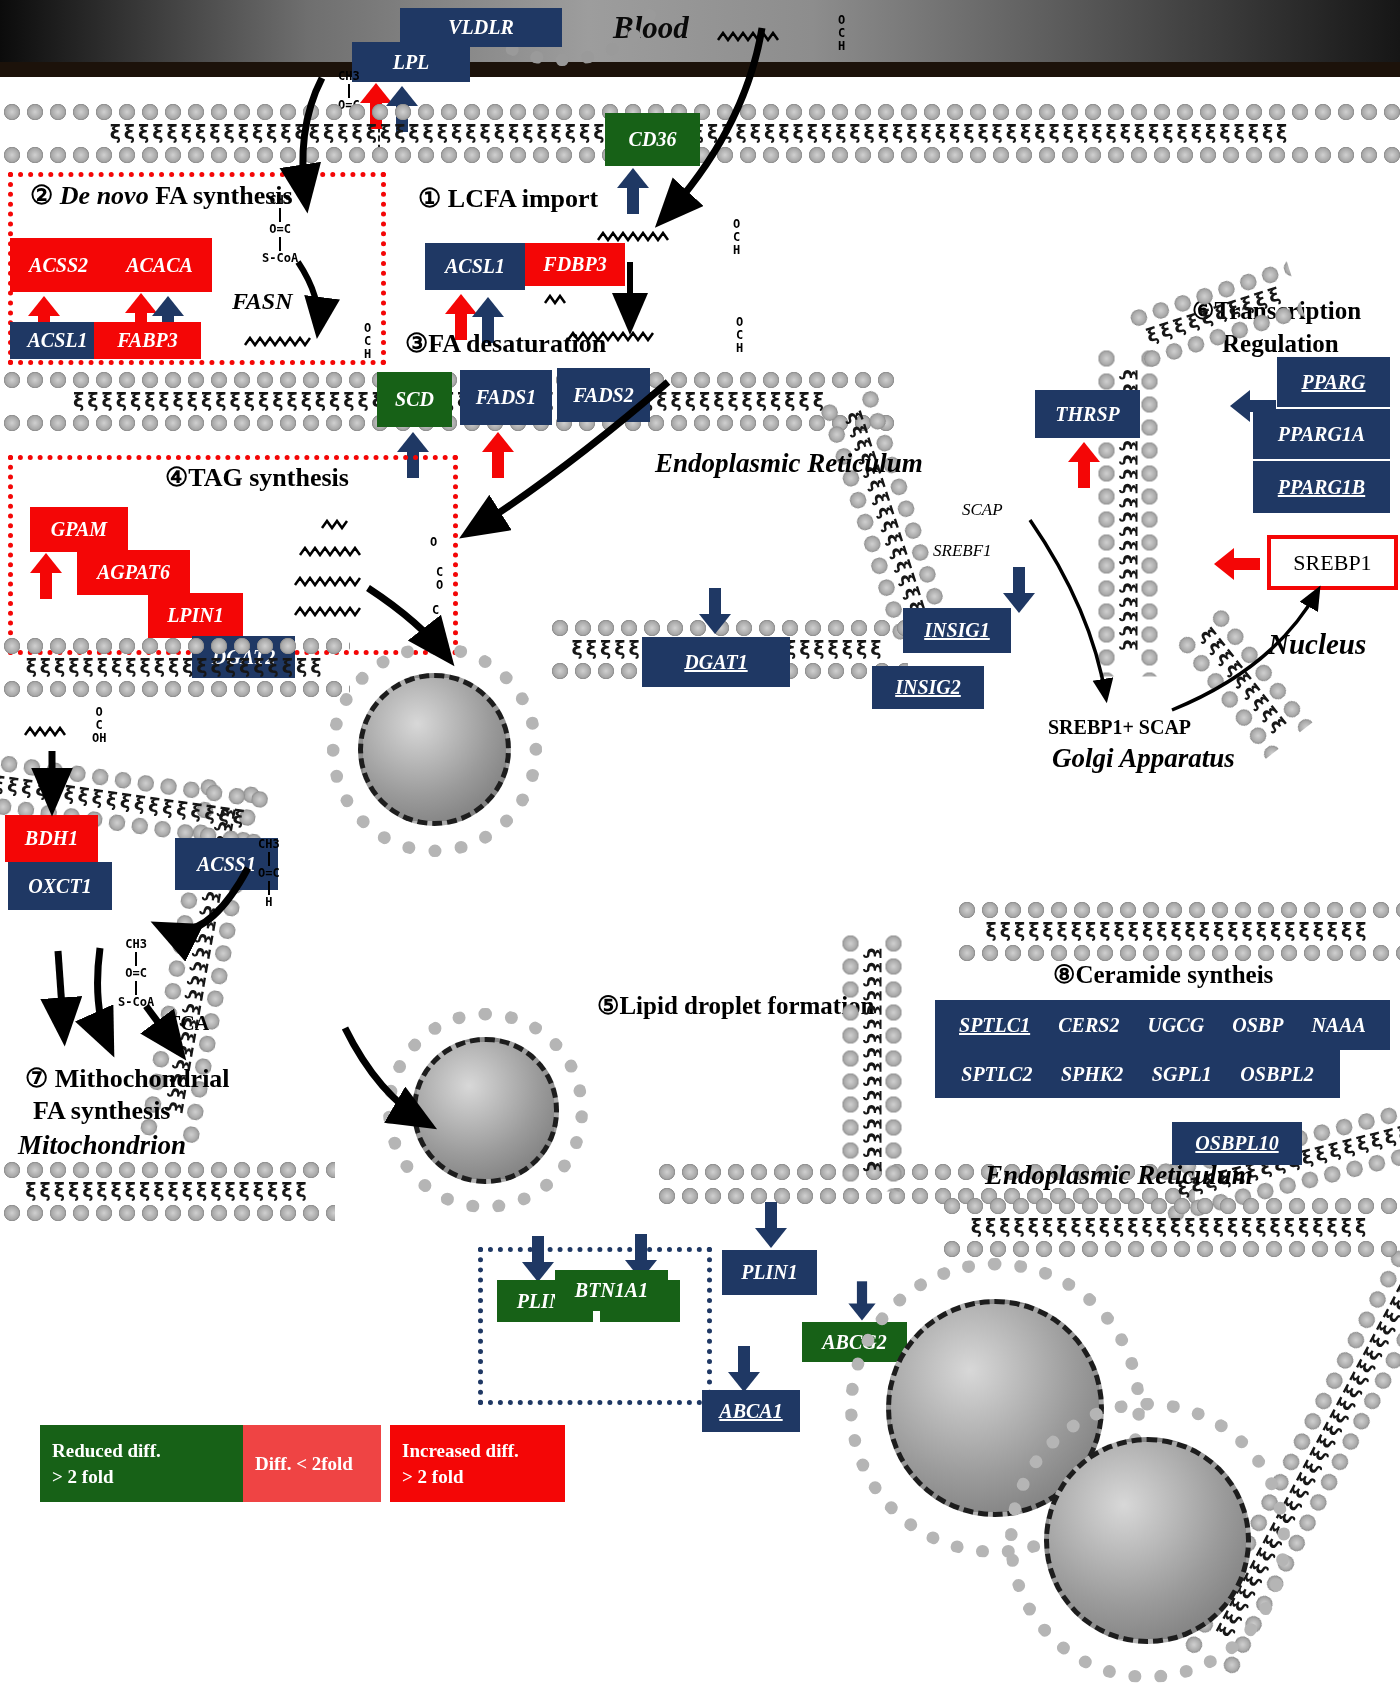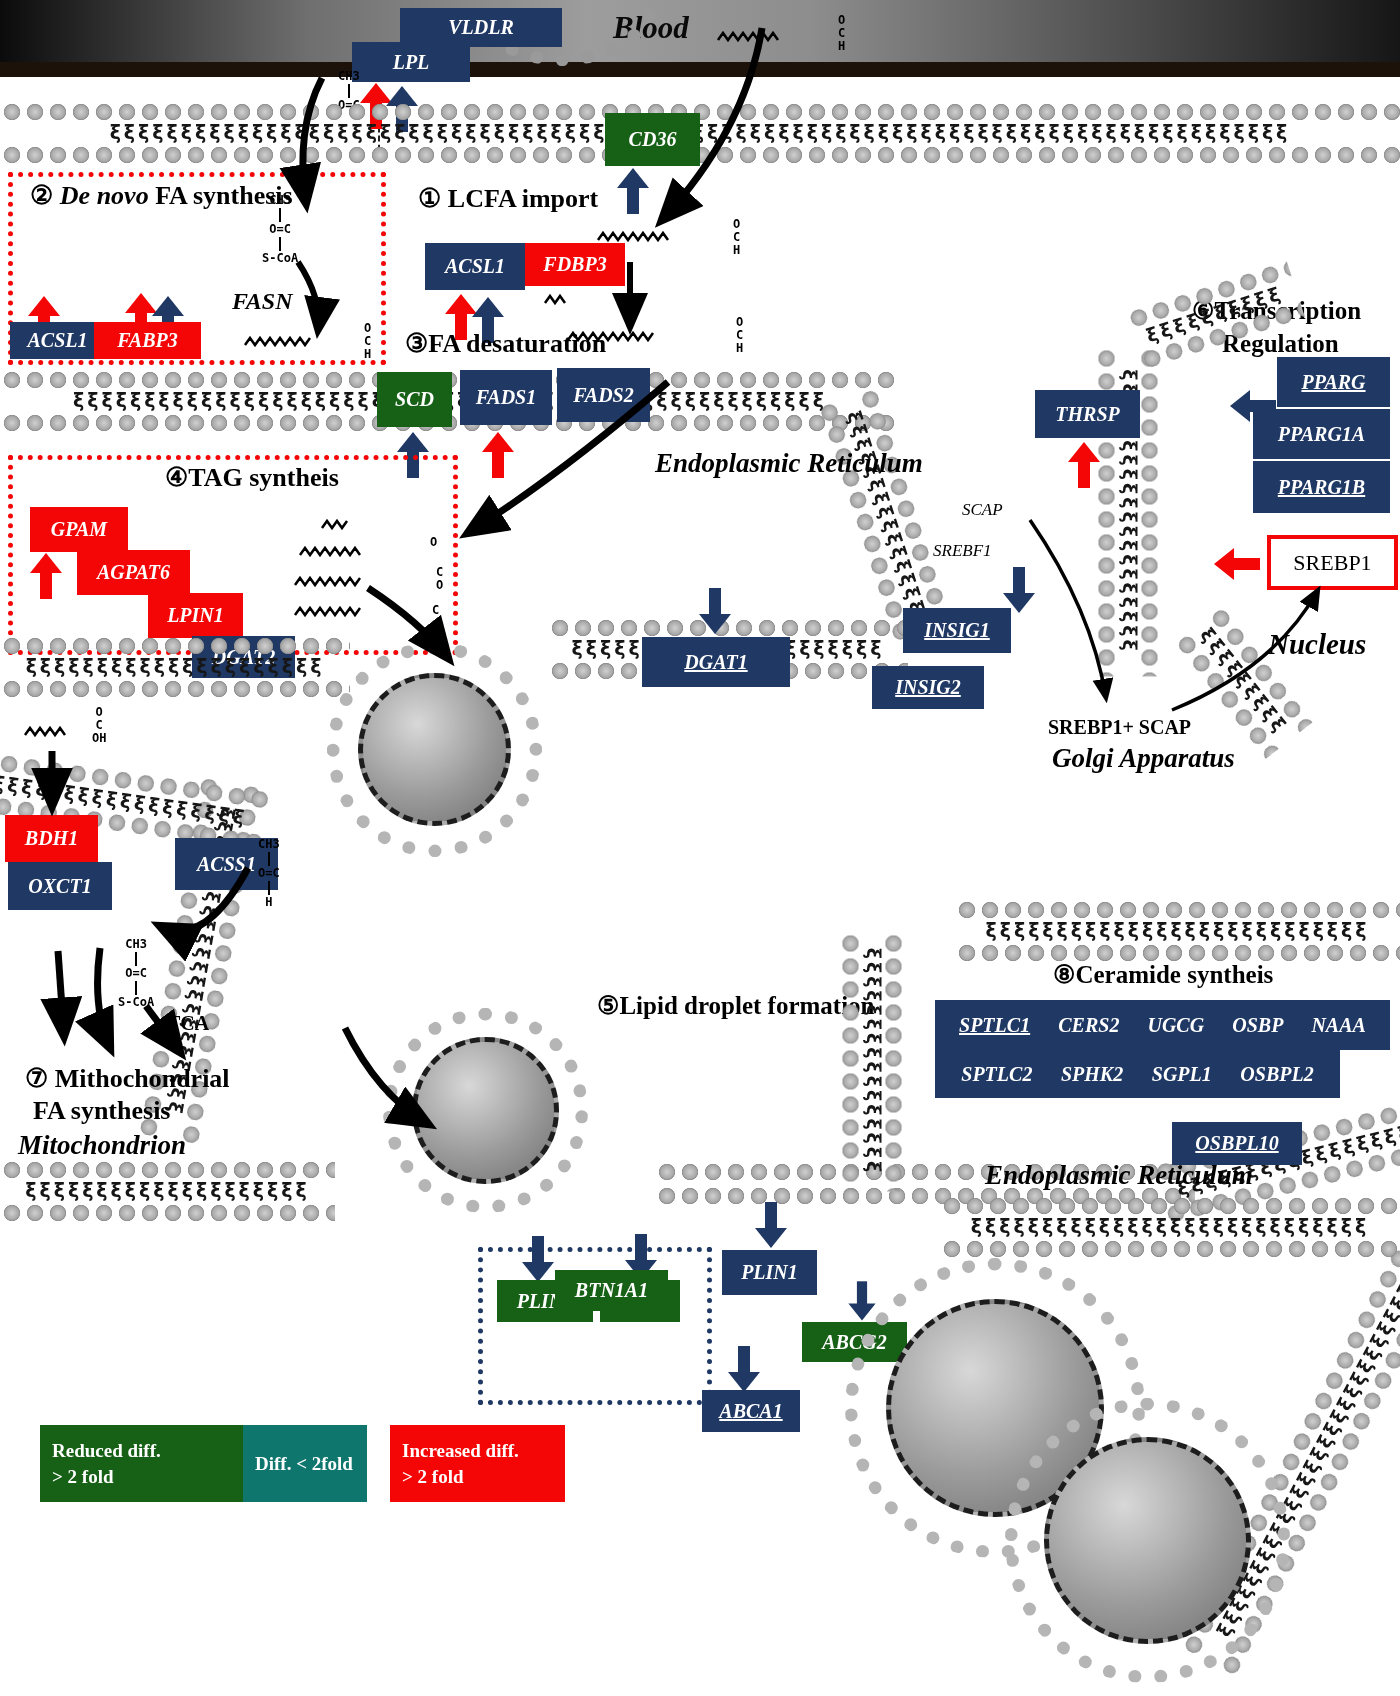--- a/index.html
+++ b/index.html
@@ -103,20 +103,24 @@
     </div>
   <div class="barr" style="left:617px;top:168px">
       <i class="h"></i>
       <i class="s"></i>
     </div>
 
   <div class="dot-red" style="left:8px;top:172px;width:368px;height:183px"></div>
   <div class="title" style="left:30px;top:180px">
     <span>②</span> <i>De novo</i><span> FA synthesis</span>
   </div>
+  <div class="gbox red" style="left:10px;top:238px;width:202px;height:54px;justify-content:space-around">
+    <span>ACSS2</span>
+    <span>ACACA</span>
+  </div>
   <div class="barr red" style="left:28px;top:296px">
       <i class="h"></i>
       <i class="s"></i>
     </div>
   <div class="barr red" style="left:125px;top:293px">
       <i class="h"></i>
       <i class="s"></i>
     </div>
   <div class="barr" style="left:152px;top:296px">
       <i class="h"></i>
@@ -193,21 +197,21 @@
       <i class="h"></i>
       <i class="s"></i>
     </div>
   <div class="barr red" style="left:482px;top:432px">
       <i class="h"></i>
       <i class="s"></i>
     </div>
   <div class="organ" style="left:655px;top:448px">Endoplasmic Reticulum</div>
 
   <div class="dot-red" style="left:8px;top:455px;width:440px;height:190px"></div>
-  <div class="title" style="left:165px;top:462px">④TAG syntheis</div>
+  <div class="title" style="left:165px;top:462px">④TAG synthesis</div>
   <div class="gbox red" style="left:30px;top:507px;width:98px;height:45px">
       <span>GPAM</span>
     </div>
   <div class="gbox red" style="left:77px;top:550px;width:113px;height:45px">
       <span>AGPAT6</span>
     </div>
   <div class="gbox red" style="left:148px;top:593px;width:95px;height:45px">
       <span>LPIN1</span>
     </div>
   <div class="gbox navy" style="left:192px;top:636px;width:103px;height:42px">
@@ -461,21 +465,21 @@
       <div class="core"></div>
     </div>
   <div class="droplet" style="left:1005px;top:1398px;width:285px;height:285px">
       <div class="core"></div>
     </div>
 
   <div class="legend-box" style="left:40px;top:1425px;width:203px;height:77px;background:#176117">
     <span>Reduced diff.</span>
     <span>&gt; 2 fold</span>
   </div>
-  <div class="legend-box" style="left:243px;top:1425px;width:124px;height:77px;background:#0f766e">
+  <div class="legend-box" style="left:243px;top:1425px;width:138px;height:77px;background:#ef4444">
     <span>Diff. &lt; 2fold</span>
   </div>
   <div class="legend-box" style="left:390px;top:1425px;width:175px;height:77px;background:#f40606">
     <span>Increased diff.</span>
     <span>&gt; 2  fold</span>
   </div>
 
   <svg class="overlay" width="1400" height="1696" viewBox="0 0 1400 1696">
     <defs>
       <marker id="ah" markerWidth="9" markerHeight="8" refX="5.5" refY="3" orient="auto">

